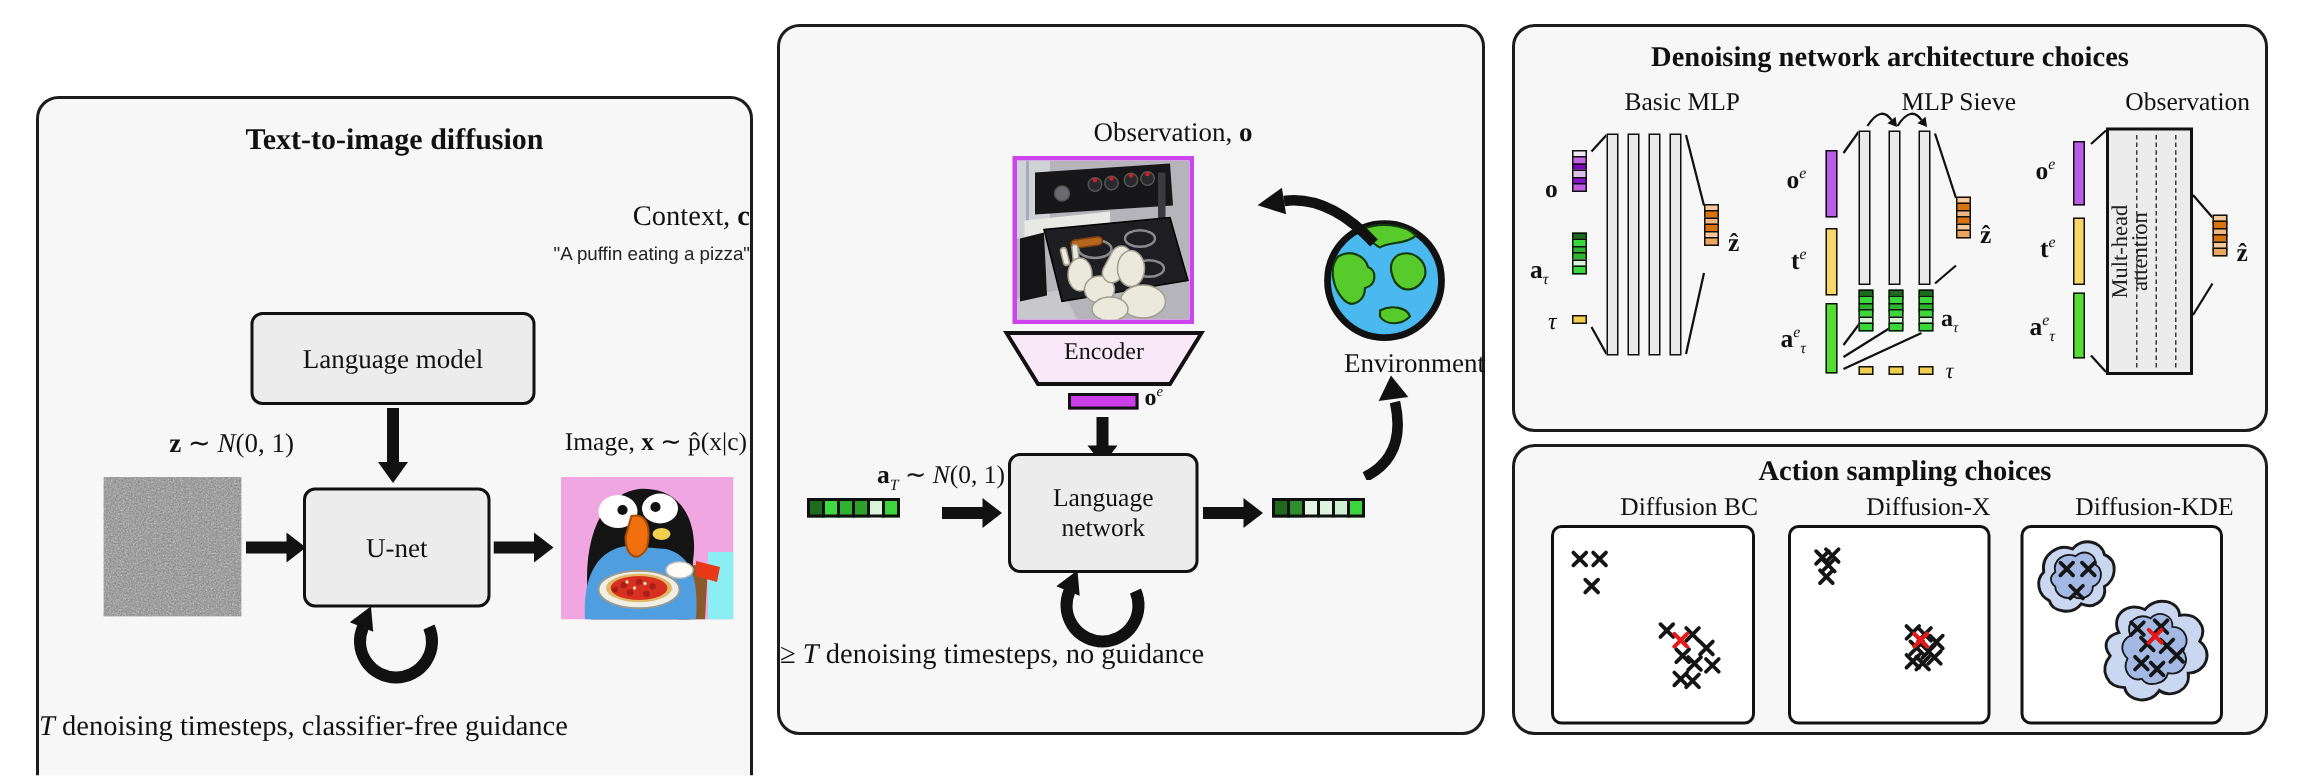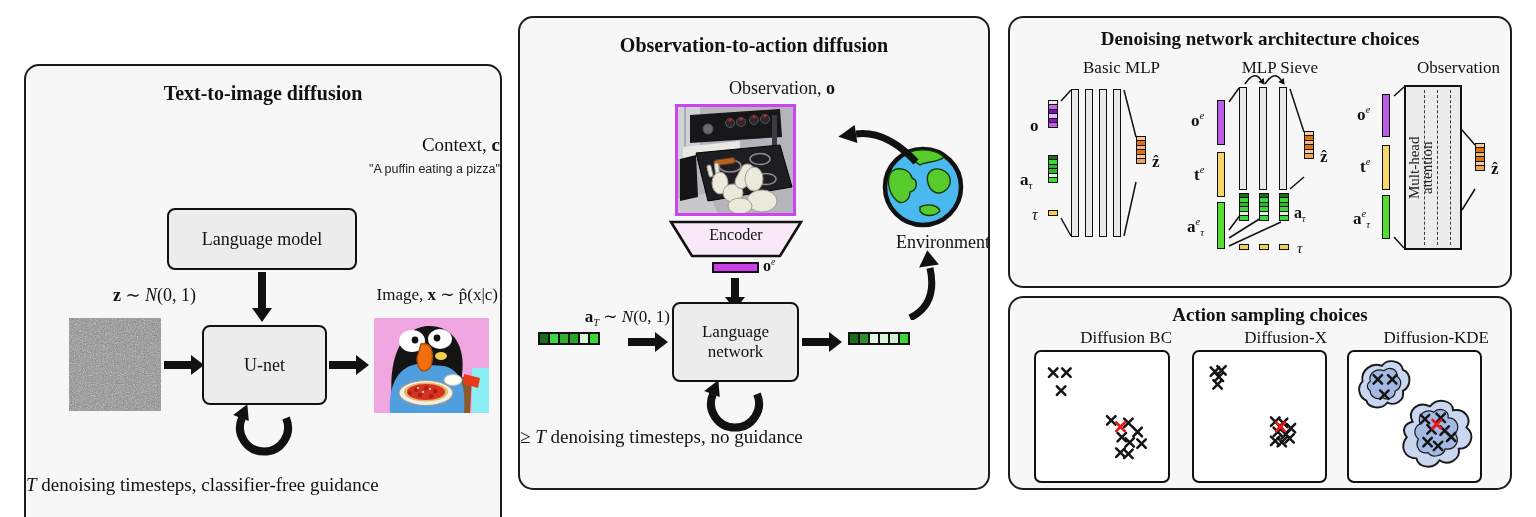--- a/index.html
+++ b/index.html
@@ -114,21 +114,20 @@
 
     <svg class="abs" style="left:204px; top:336px;" width="68" height="58">
       <path d="M56,16 A24,24 0 1 1 12,16" fill="none" stroke="#111" stroke-width="8"></path>
       <polygon points="17.3,2.2 18.8,19.1 3.2,12.9" fill="#111"></polygon>
     </svg>
 
     <div class="footer" style="top:408px;"><span class="it">T</span><span> denoising timesteps, classifier-free guidance</span></div>
   </section>
 
   <section class="panel" style="left:518px; top:16px; width:472px; height:474px;">
-    <div class="ptitle" style="top:16px;"><span>Observation-to-action diffusion</span></div>
 
     <div class="lbl ctr" style="left:115px; top:60px; width:200px; font-size:18px;"><span>Observation, </span><span class="b">o</span></div>
 
     <div class="abs" style="left:155px; top:86px; width:121px; height:112px; border:3px solid #cc44ee;">
       <svg width="115" height="106" viewBox="0 0 115 106">
         <rect width="115" height="106" fill="#b4b4ba"></rect>
         <rect x="0" y="0" width="22" height="52" fill="#cfd3d8"></rect>
         <line x1="7" y1="0" x2="7" y2="52" stroke="#aab" stroke-width="2"></line>
         <polygon points="0,92 30,86 40,106 0,106" fill="#c8c8cc"></polygon>
         <polygon points="12,8 102,2 104,30 12,36" fill="#17171a"></polygon>
@@ -240,21 +239,21 @@
       <path d="M56,16 A24,24 0 1 1 12,16" fill="none" stroke="#111" stroke-width="8"></path>
       <polygon points="17.3,2.2 18.8,19.1 3.2,12.9" fill="#111"></polygon>
     </svg>
 
     <div class="footer" style="top:408px;"><span>≥ </span><span class="it">T</span><span> denoising timesteps, no guidance</span></div>
   </section>
 
   <section class="panel" style="left:1008px; top:16px; width:504px; height:272px;">
     <div class="ptitle" style="top:10px; font-size:19px;font-family:Liberation Serif, serif;"><span>Denoising network architecture choices</span></div>
     <div class="lbl ctr" style="left:18px; top:40px; width:132px;"><span>Basic MLP</span></div>
-    <div class="lbl ctr" style="left:166px; top:40px; width:142px;"><span>MLP Sieve</span></div>
+    <div class="lbl ctr" style="left:192px; top:40px; width:142px;"><span>MLP Sieve</span></div>
     <div class="lbl ctr" style="left:340px; top:40px; width:150px;"><span>Observation</span></div>
 
     <svg class="abs" style="left:0; top:0; pointer-events:none;" width="504" height="272">
       <g stroke="#111" stroke-width="1.5" fill="none">
 
         <line x1="51" y1="83" x2="61" y2="72"></line>
         <line x1="51" y1="200" x2="61" y2="218"></line>
         <line x1="114" y1="72" x2="126" y2="119"></line>
         <line x1="114" y1="218" x2="126" y2="164"></line>
 

